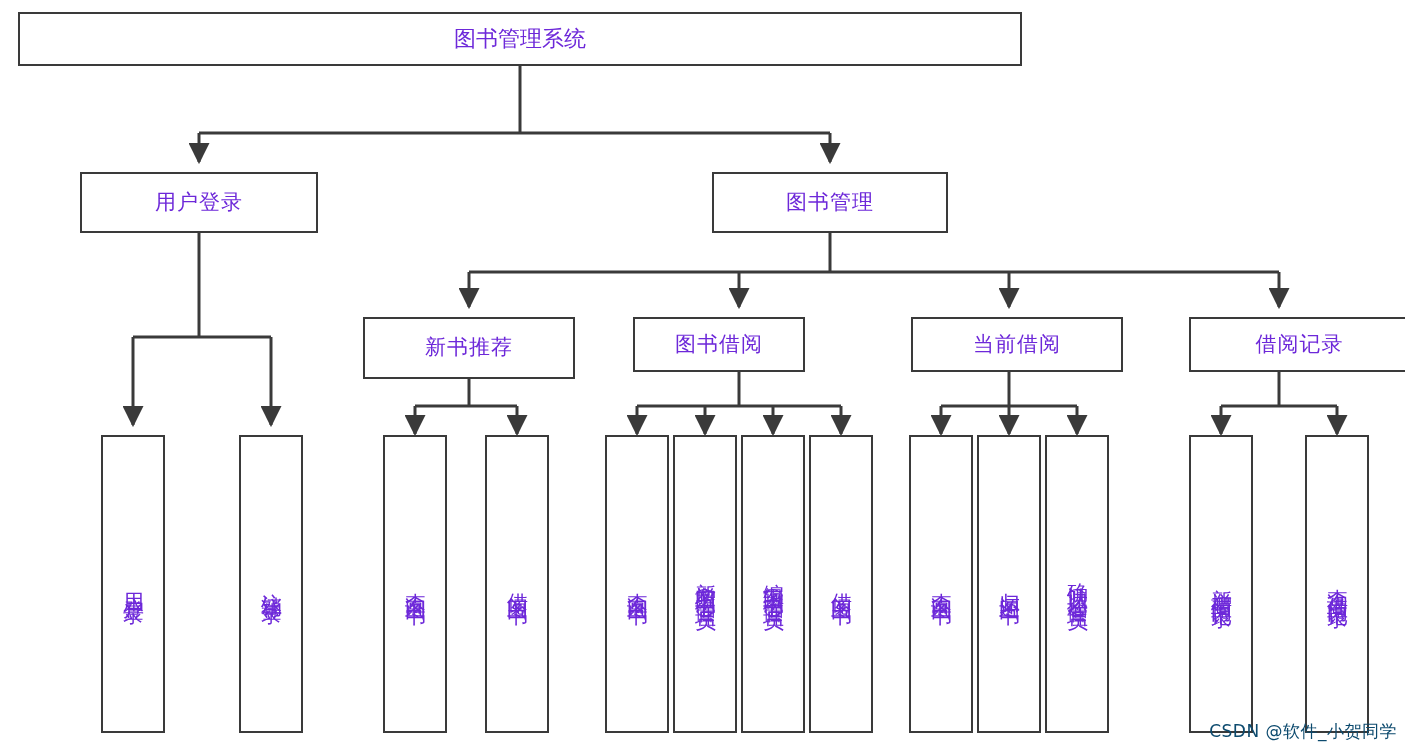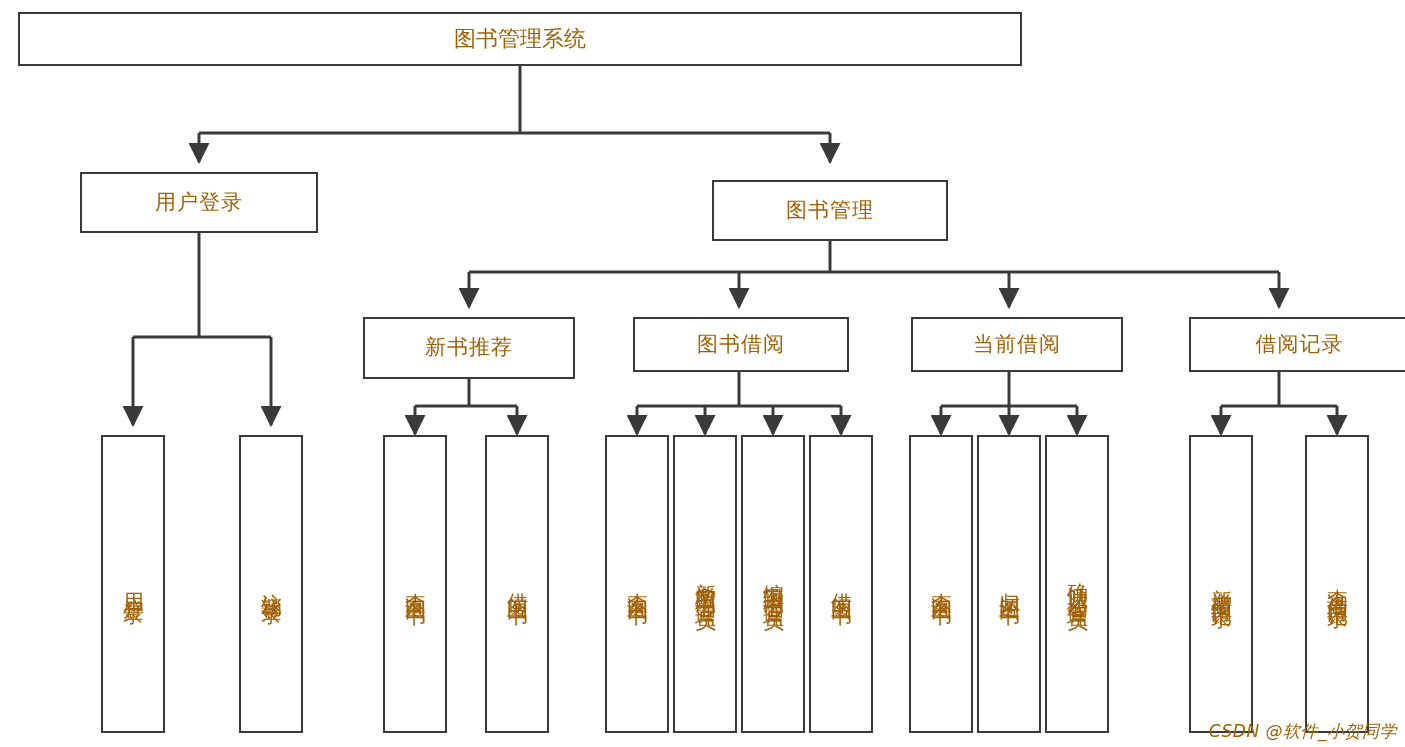--- a/index.html
+++ b/index.html
@@ -24,21 +24,21 @@
     top: 0;
     width: 1405px;
     height: 747px;
     pointer-events: none;
   }
   .node {
     position: absolute;
     box-sizing: border-box;
     border: 2px solid #3a3a3a;
     background: #ffffff;
-    color: #a16207;
+    color: #6d28d9;
     display: flex;
     align-items: center;
     justify-content: center;
     text-align: right;
   }
   .node.h {
     font-size: 21px;
     line-height: 1.2;
     letter-spacing: 1px;
   }
@@ -57,24 +57,23 @@
   .node.leaf > .vtext {
     writing-mode: vertical-rl;
     text-orientation: upright;
     display: block;
   }
   .watermark {
     position: absolute;
     right: 8px;
     bottom: 4px;
     font-size: 17px;
-    color: #a16207;
+    color: #0c4a6e;
     letter-spacing: 0.5px;
     white-space: nowrap;
-    font-style: italic;
   }
 </style>
 </head>
 <body>
 
 <div id="canvas">
 
   <svg id="edges" viewBox="0 0 1405 747" xmlns="http://www.w3.org/2000/svg">
     <defs>
       <marker id="arw" viewBox="0 0 10 10" refX="9" refY="5" markerWidth="7" markerHeight="7" orient="auto-start-reverse">
@@ -125,28 +124,28 @@
     </g>
   </svg>
 
   <div class="node root" style="left:18px; top:12px; width:1004px; height:54px;">
     <span>图书管理系统</span>
   </div>
 
   <div class="node h" style="left:80px; top:172px; width:238px; height:61px;">
     <span>用户登录</span>
   </div>
-  <div class="node h" style="left:712px; top:180px; width:236px; height:61px;">
+  <div class="node h" style="left:712px; top:172px; width:236px; height:61px;">
     <span>图书管理</span>
   </div>
 
   <div class="node h" style="left:363px; top:317px; width:212px; height:62px;">
     <span>新书推荐</span>
   </div>
-  <div class="node h" style="left:633px; top:317px; width:216px; height:55px;">
+  <div class="node h" style="left:633px; top:317px; width:172px; height:55px;">
     <span>图书借阅</span>
   </div>
   <div class="node h" style="left:903px; top:317px; width:212px; height:55px;margin-left:8px;">
     <span>当前借阅</span>
   </div>
   <div class="node h" style="left:1173px; top:317px; width:221px; height:55px;margin-left:16px;">
     <span>借阅记录</span>
   </div>
 
   <div class="node leaf" style="left:101px; top:435px; width:64px; height:298px;">

